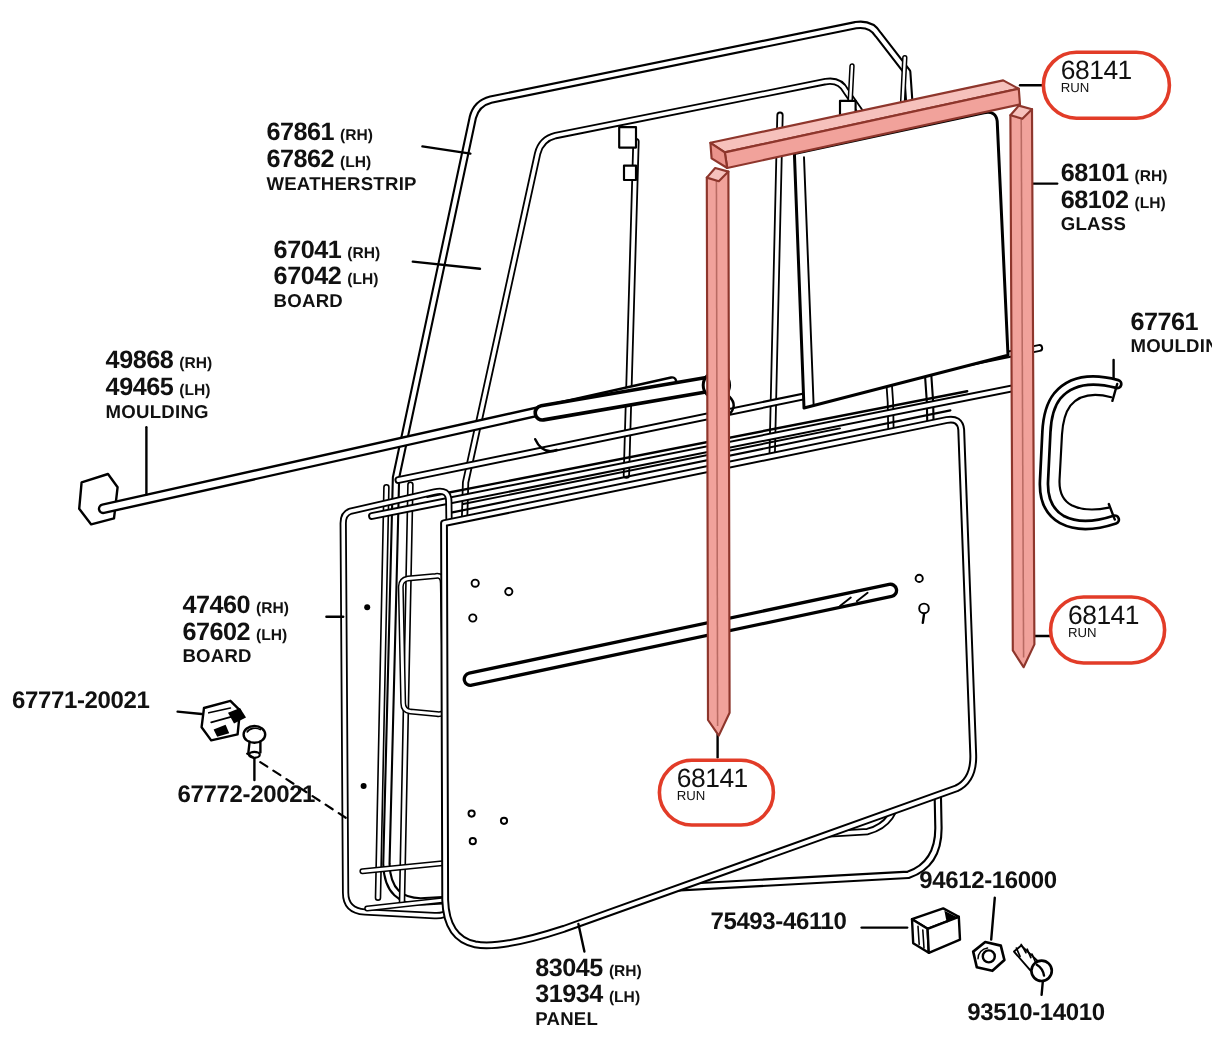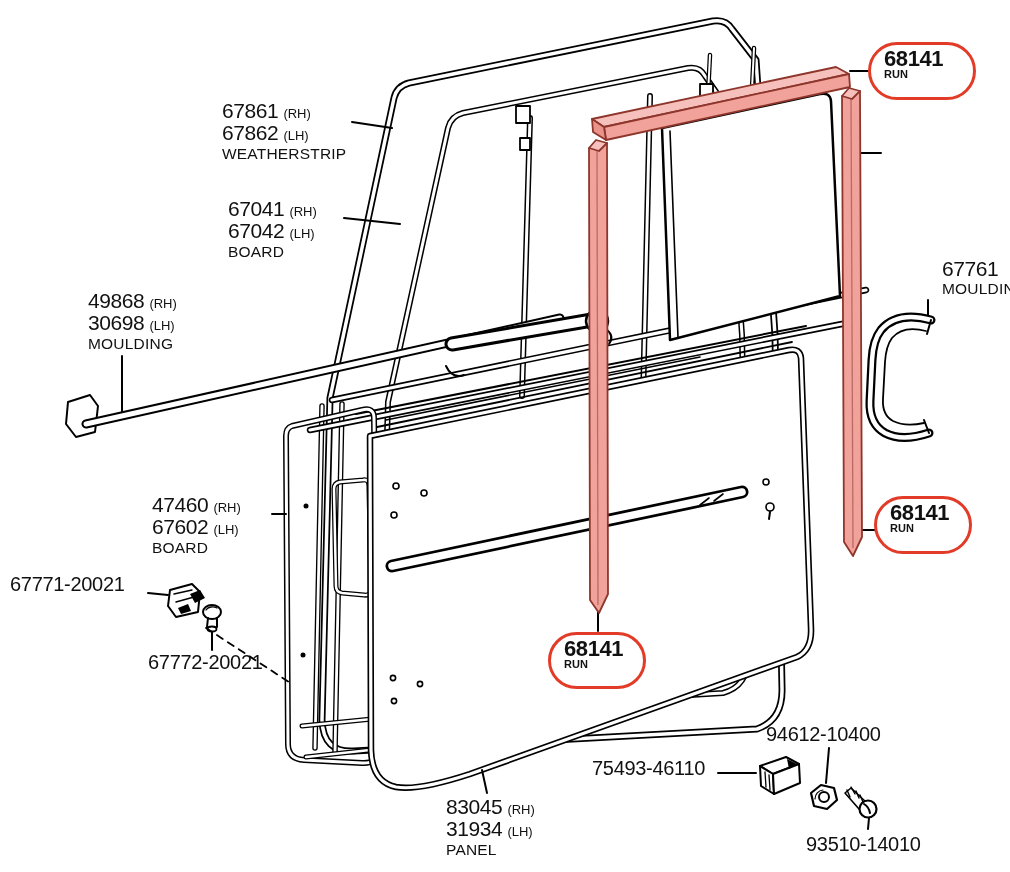--- a/index.html
+++ b/index.html
@@ -1,25 +1,25 @@
 <!DOCTYPE html>
 <html><head>
 <meta charset="utf-8">
 <style>
   html,body{margin:0;padding:0;background:#fff}
   #stage{position:relative;width:1010px;height:872px;background:#fff;overflow:hidden;
          font-family:"Liberation Sans","DejaVu Sans",sans-serif;color:#111}
   svg{position:absolute;left:0;top:0}
-  .lbl{position:absolute;font-weight:normal;line-height:1.06;white-space:nowrap}
+  .lbl{position:absolute;font-weight:bold;line-height:1.06;white-space:nowrap}
   .n{font-size:21px;letter-spacing:-0.4px}
   .s{font-size:13px;margin-left:5px}
   .w{font-size:15.5px;letter-spacing:.2px;margin-top:1px}
   .pn{font-size:20px;letter-spacing:-0.3px}
   .callout{position:absolute;border:3.5px solid #e23c28;border-radius:32px;box-sizing:border-box;
-           font-weight:bold;padding:3px 0 0 13px;line-height:1.02;background:transparent}
+           font-weight:normal;padding:3px 0 0 13px;line-height:1.02;background:transparent}
   .cn{display:block;font-size:22px;letter-spacing:-0.4px}
   .cw{display:block;font-size:11px;margin-top:-1px}
   .k{stroke:#000;fill:none;stroke-linejoin:round;stroke-linecap:round}
   .wh{stroke:#fff;fill:none;stroke-linejoin:round;stroke-linecap:round}
   .fillw{fill:#fff;stroke:#000;stroke-linejoin:round}
   .pink{stroke:#8e362c;stroke-width:1.8;stroke-linejoin:round}
 </style>
 </head>
 <body>
 
@@ -205,29 +205,34 @@
     <div><span class="n">67862</span><span class="s">(LH)</span></div>
     <div class="w">WEATHERSTRIP</div>
   </div>
 
   <div class="lbl" style="left:228px;top:198px">
     <div><span class="n">67041</span><span class="s">(RH)</span></div>
     <div><span class="n">67042</span><span class="s">(LH)</span></div>
     <div class="w">BOARD</div>
   </div>
 
+  <div class="lbl" style="left:884px;top:134px">
+    <div><span class="n">68101</span><span class="s">(RH)</span></div>
+    <div><span class="n">68102</span><span class="s">(LH)</span></div>
+    <div class="w">GLASS</div>
+  </div>
 
   <div class="lbl" style="left:942px;top:258px">
     <div><span class="n">67761</span></div>
     <div class="w">MOULDING</div>
   </div>
 
   <div class="lbl" style="left:88px;top:290px">
     <div><span class="n">49868</span><span class="s">(RH)</span></div>
-    <div><span class="n">30698</span><span class="s">(LH)</span></div>
+    <div><span class="n">49465</span><span class="s">(LH)</span></div>
     <div class="w">MOULDING</div>
   </div>
 
   <div class="lbl" style="left:152px;top:494px">
     <div><span class="n">47460</span><span class="s">(RH)</span></div>
     <div><span class="n">67602</span><span class="s">(LH)</span></div>
     <div class="w">BOARD</div>
   </div>
 
   <div class="lbl pn" style="left:10px;top:574px">
@@ -236,21 +241,21 @@
 
   <div class="lbl pn" style="left:148px;top:652px">
     <span>67772-20021</span>
   </div>
 
   <div class="lbl pn" style="left:592px;top:758px">
     <span>75493-46110</span>
   </div>
 
   <div class="lbl pn" style="left:766px;top:724px">
-    <span>94612-10400</span>
+    <span>94612-16000</span>
   </div>
 
   <div class="lbl pn" style="left:806px;top:834px">
     <span>93510-14010</span>
   </div>
 
   <div class="lbl" style="left:446px;top:796px">
     <div><span class="n">83045</span><span class="s">(RH)</span></div>
     <div><span class="n">31934</span><span class="s">(LH)</span></div>
     <div class="w">PANEL</div>

